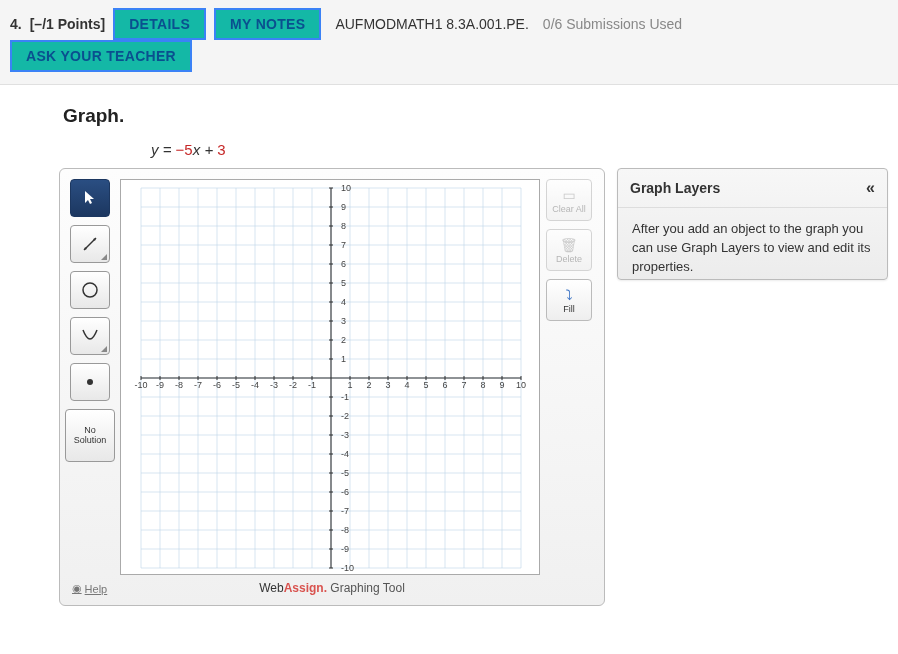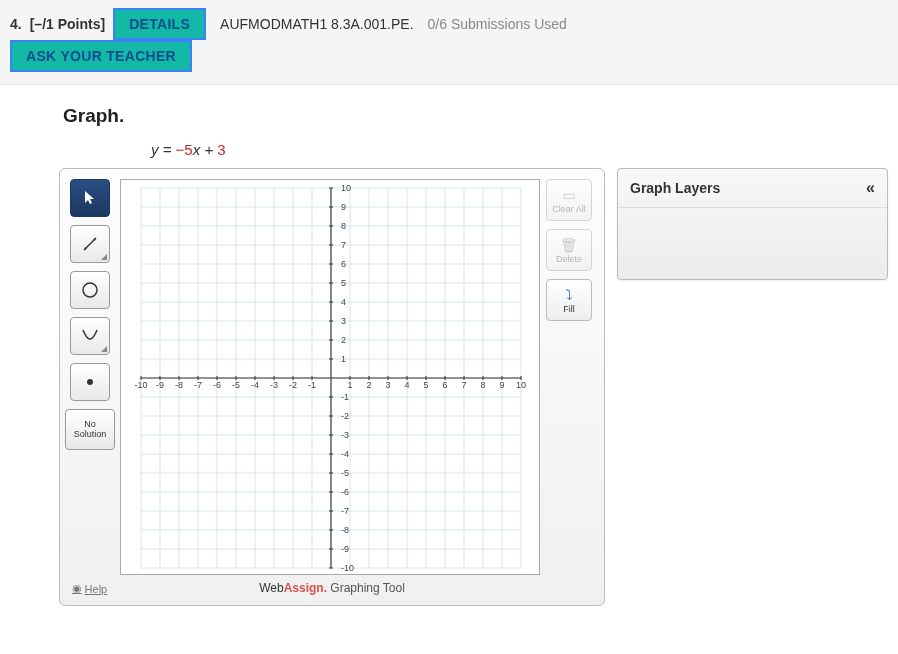--- a/index.html
+++ b/index.html
@@ -101,21 +101,21 @@
   .tool-btn .corner {
     position: absolute;
     right: 2px;
     bottom: 2px;
     width: 0; height: 0;
     border-left: 6px solid transparent;
     border-bottom: 6px solid #888;
   }
   .tool-no-sol {
     width: 50px;
-    height: 41px;
+    height: 53px;
     font-size: 9px;
     line-height: 1.1;
     text-align: right;
     flex-direction: column;
     padding: 2px;
     margin-left: -5px;
   }
   .graph-canvas {
     background: #fff;
     border: 1px solid #aaa;
@@ -202,20 +202,21 @@
   .axis-label { font-size: 9px; fill: #444; font-family: Arial; }
 </style>
 </head>
 <body>
 
 <div class="header-bar">
   <div class="header-row1">
     <span class="q-num">4.</span>
     <span class="q-points">[–/1 Points]</span>
     <button class="btn-outline">DETAILS</button>
+    <button class="btn-outline">MY NOTES</button>
     <span class="code-label">AUFMODMATH1 8.3A.001.PE.</span>
     <span class="subs-used">0/6 Submissions Used</span>
   </div>
   <div class="header-row2">
     <button class="btn-outline">ASK YOUR TEACHER</button>
   </div>
 </div>
 
 <div class="content">
   <div class="content-inner" style="border-left:none;">
@@ -423,16 +424,17 @@
         <div class="footer-brand">
           <span class="wa1">Web</span><span class="wa2">Assign.</span><span class="wa3"> Graphing Tool</span>
         </div>
       </div>
 
       <div class="layers-panel">
         <div class="layers-header">
           <span>Graph Layers</span>
           <span class="layers-collapse">«</span>
         </div>
+        <div class="layers-body">After you add an object to the graph you can use Graph Layers to view and edit its properties.</div>
       </div>
     </div>
   </div>
 </div>
 
 </body></html>

